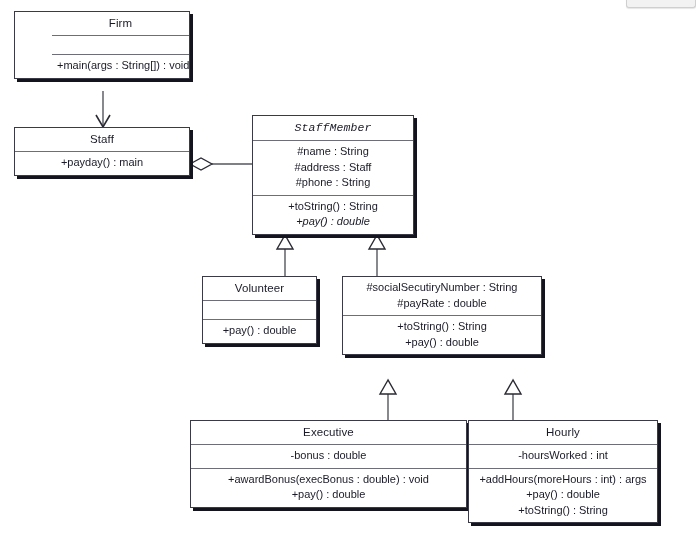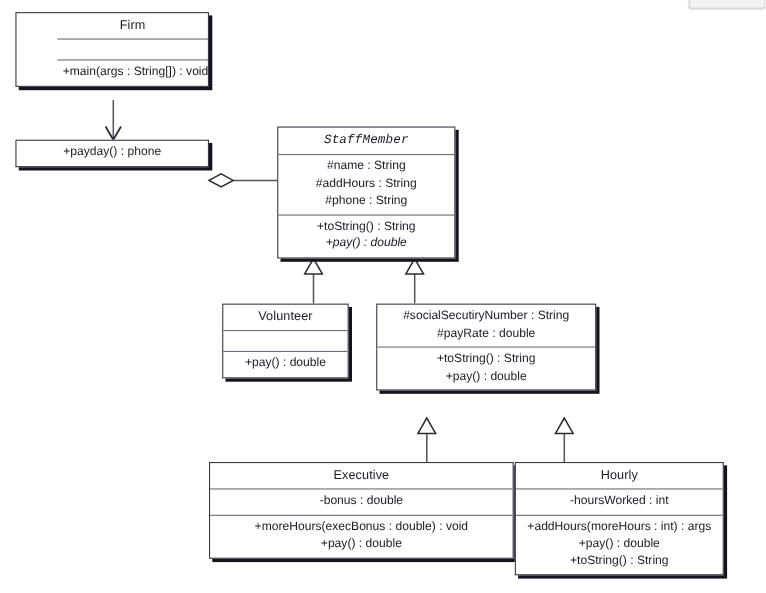--- a/index.html
+++ b/index.html
@@ -130,30 +130,31 @@
 
   <div class="uml-class" style="left:14px; top:11px; width:176px;padding-left:37px;">
     <div class="uml-compartment uml-name">Firm</div>
     <div class="uml-compartment uml-attrs empty-compartment"></div>
     <div class="uml-compartment uml-ops">
       <div class="row">+main(args : String[]) : void</div>
     </div>
   </div>
 
   <div class="uml-class" style="left:14px; top:127px; width:176px;">
-    <div class="uml-compartment uml-ops">
-      <div class="row">+payday() : phone</div>
+    <div class="uml-compartment uml-name">Staff</div>
+    <div class="uml-compartment uml-ops">
+      <div class="row">+payday() : main</div>
     </div>
   </div>
 
   <div class="uml-class" style="left:252px; top:115px; width:162px;">
     <div class="uml-compartment uml-name abstract">StaffMember</div>
     <div class="uml-compartment uml-attrs">
       <div class="row">#name : String</div>
-      <div class="row">#addHours : String</div>
+      <div class="row">#address : Staff</div>
       <div class="row">#phone : String</div>
     </div>
     <div class="uml-compartment uml-ops">
       <div class="row">+toString() : String</div>
       <div class="row abstract">+pay() : double</div>
     </div>
   </div>
 
   <div class="uml-class" style="left:202px; top:276px; width:115px;">
     <div class="uml-compartment uml-name">Volunteer</div>
@@ -173,21 +174,21 @@
       <div class="row">+pay() : double</div>
     </div>
   </div>
 
   <div class="uml-class" style="left:190px; top:420px; width:277px;">
     <div class="uml-compartment uml-name">Executive</div>
     <div class="uml-compartment uml-attrs">
       <div class="row">-bonus : double</div>
     </div>
     <div class="uml-compartment uml-ops">
-      <div class="row">+moreHours(execBonus : double) : void</div>
+      <div class="row">+awardBonus(execBonus : double) : void</div>
       <div class="row">+pay() : double</div>
     </div>
   </div>
 
   <div class="uml-class" style="left:468px; top:420px; width:190px;">
     <div class="uml-compartment uml-name">Hourly</div>
     <div class="uml-compartment uml-attrs">
       <div class="row">-hoursWorked : int</div>
     </div>
     <div class="uml-compartment uml-ops">

